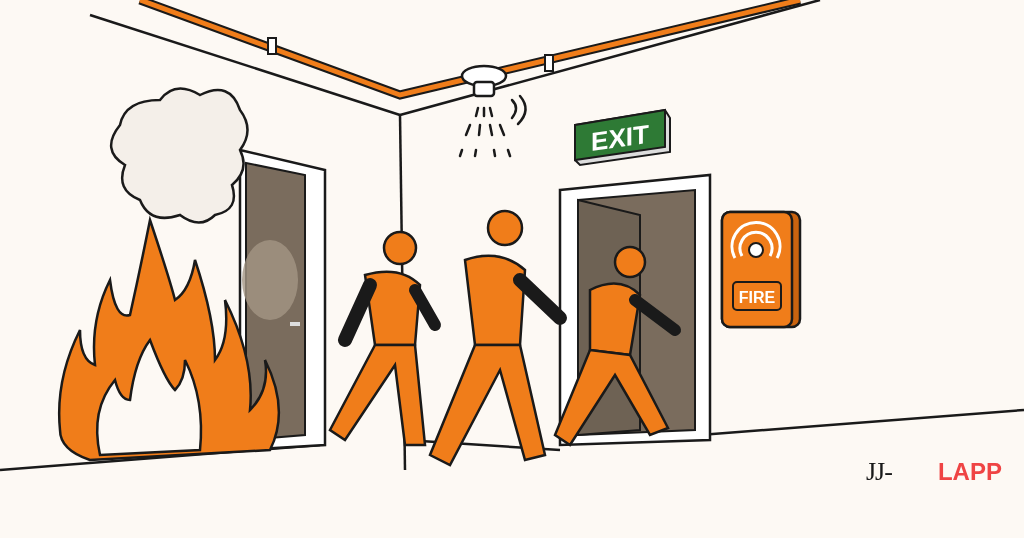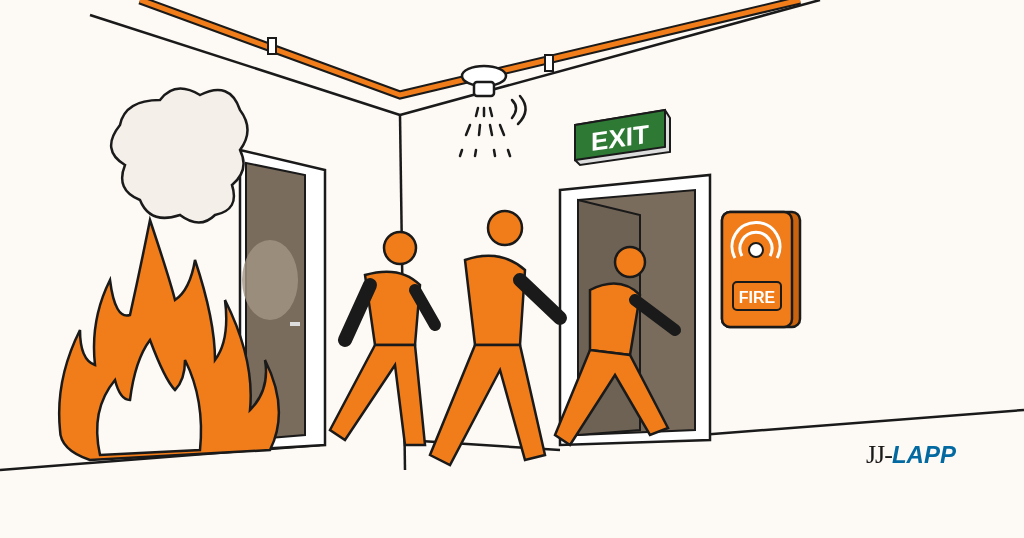--- a/index.html
+++ b/index.html
@@ -1,20 +1,20 @@
 <!DOCTYPE html>
 <html><head>
 <meta charset="utf-8">
 <style>
   html,body{margin:0;padding:0;}
   body{width:1024px;height:538px;overflow:hidden;background:#fdf9f4;position:relative;font-family:"Liberation Sans",sans-serif;}
   svg.scene{position:absolute;left:0;top:0;}
-  .logo{position:absolute;left:866px;top:442px;display:flex;align-items:baseline;font-size:26px;line-height:1;}
+  .logo{position:absolute;left:866px;top:459px;display:flex;align-items:baseline;font-size:26px;line-height:1;}
   .logo .jj{font-family:"Liberation Serif",serif;color:#1a1a1a;letter-spacing:-1px;}
-  .logo .lapp{font-family:"Liberation Sans",sans-serif;font-weight:bold;font-style:italic;color:#0369a1;font-size:24px;}
+  .logo .lapp{font-family:"Liberation Sans",sans-serif;font-weight:bold;color:#ef4444;font-size:24px;margin-left:46px;}
 </style>
 </head>
 <body>
 
 <svg class="scene" width="1024" height="538" viewBox="0 0 1024 538">
 
   <g stroke="#1a1a1a" stroke-width="2.5" fill="none">
     <line x1="90" y1="15" x2="400" y2="115"></line>
     <line x1="400" y1="115" x2="820" y2="0"></line>
     <line x1="400" y1="115" x2="405" y2="470"></line>

